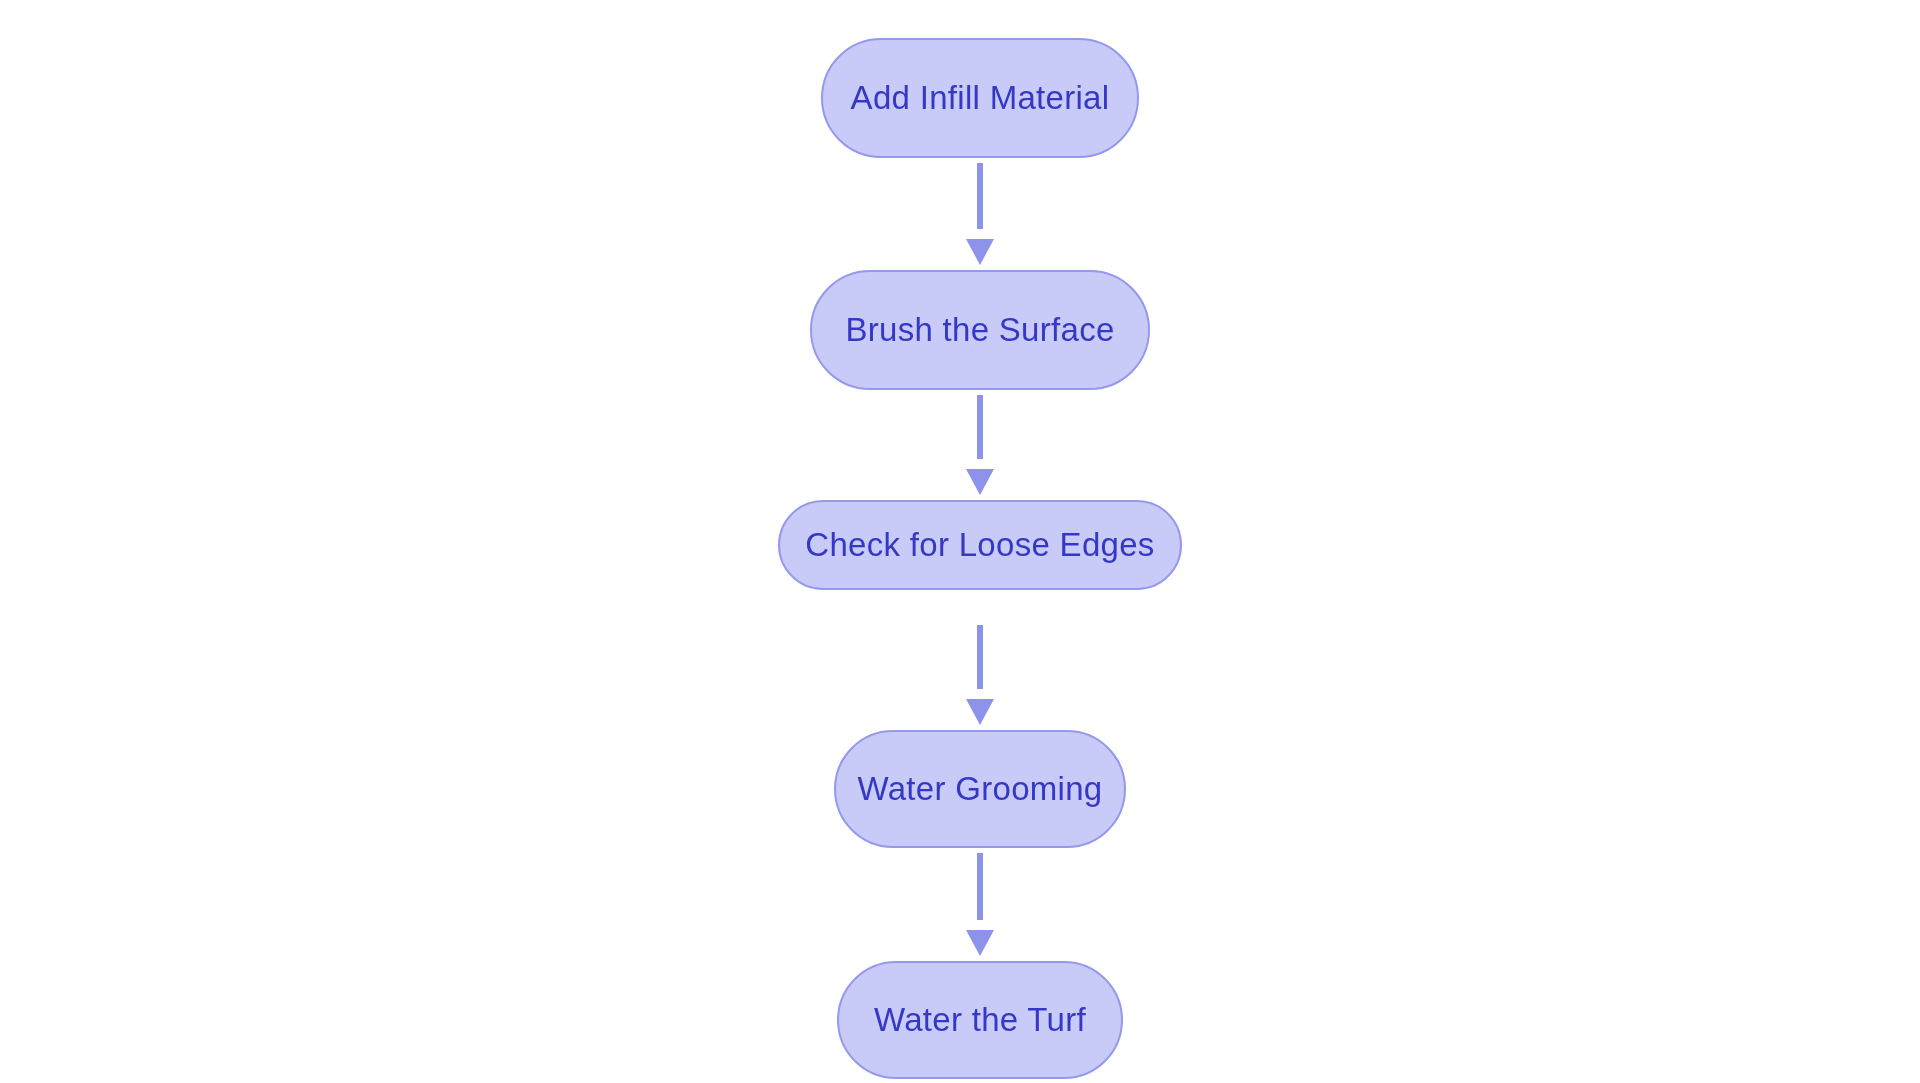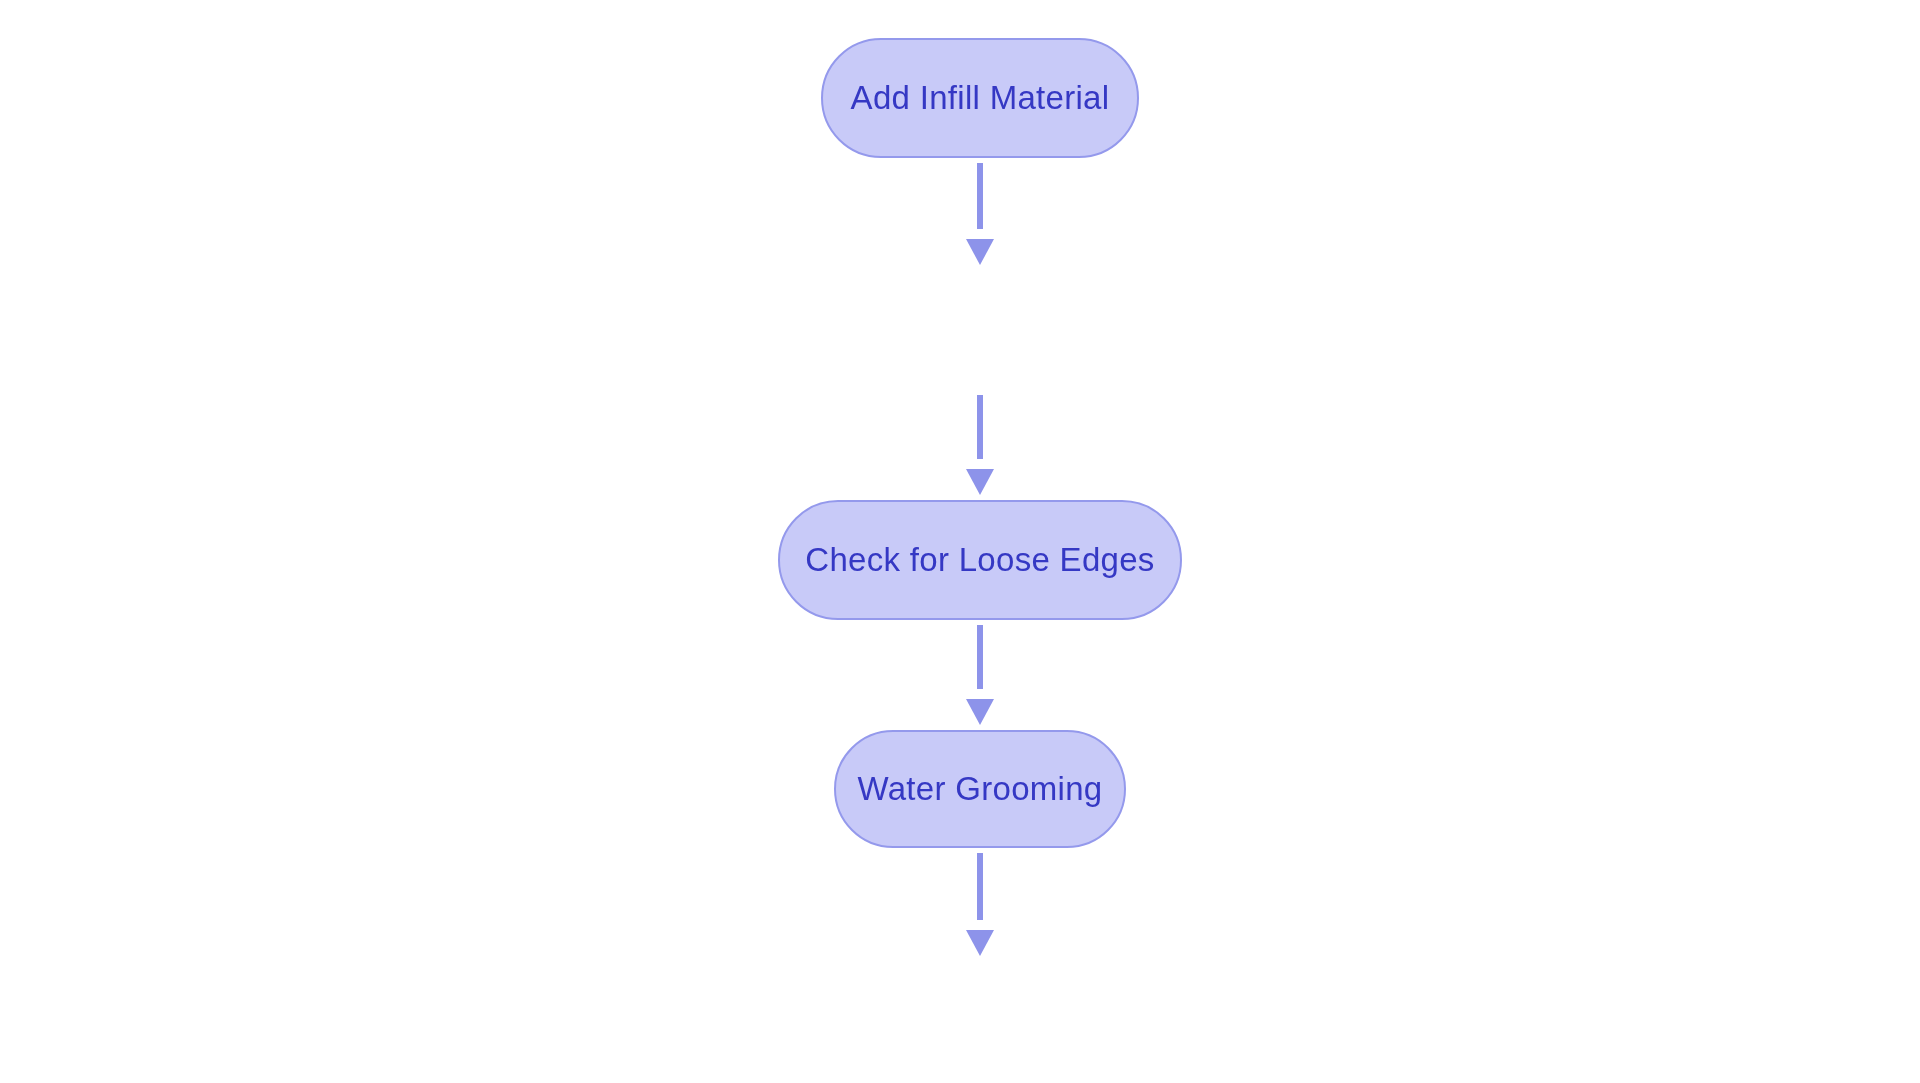--- a/index.html
+++ b/index.html
@@ -69,38 +69,44 @@
 
   <div class="node" style="top:18px; width:318px; height:120px;">
     <span class="node-label">Add Infill Material</span>
   </div>
 
   <div class="arrow" style="top:138px; height:112px;">
     <div class="arrow-line"></div>
     <div class="arrow-head"></div>
   </div>
 
+  <div class="node" style="top:250px; width:340px; height:120px;">
+    <span class="node-label">Brush the Surface</span>
+  </div>
 
   <div class="arrow" style="top:370px; height:110px;">
     <div class="arrow-line"></div>
     <div class="arrow-head"></div>
   </div>
 
-  <div class="node" style="top:480px; width:404px; height:120px;">
+  <div class="node" style="top:480px; width:404px; height:90px;">
     <span class="node-label">Check for Loose Edges</span>
   </div>
 
   <div class="arrow" style="top:600px; height:110px;">
     <div class="arrow-line"></div>
     <div class="arrow-head"></div>
   </div>
 
   <div class="node" style="top:710px; width:292px; height:118px;">
     <span class="node-label">Water Grooming</span>
   </div>
 
   <div class="arrow" style="top:828px; height:113px;">
     <div class="arrow-line"></div>
     <div class="arrow-head"></div>
   </div>
 
+  <div class="node" style="top:941px; width:286px; height:118px;">
+    <span class="node-label">Water the Turf</span>
+  </div>
 
 </div>
 
 </body></html>

